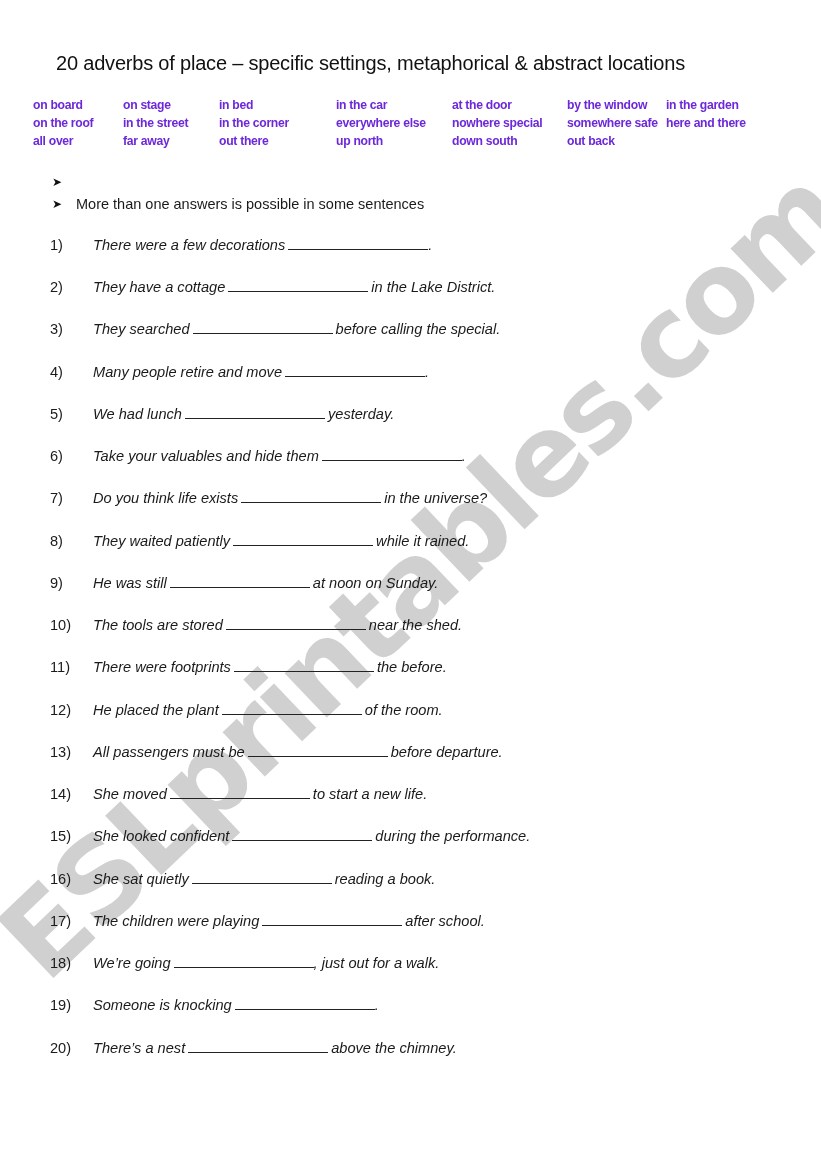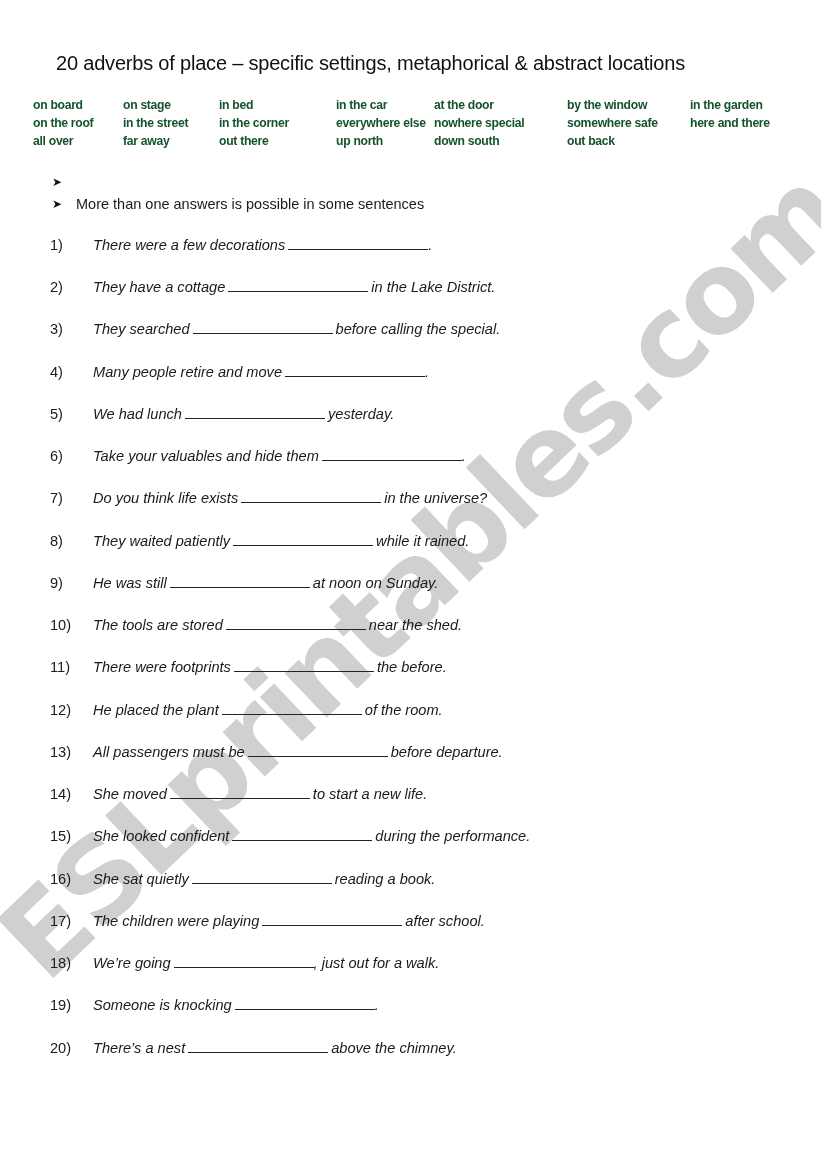--- a/index.html
+++ b/index.html
@@ -2,21 +2,21 @@
 <html><head>
 <meta charset="utf-8">
 <style>
   html, body { margin:0; padding:0; background:#ffffff; }
   body { width:821px; height:1161px; position:relative; overflow:hidden;
          font-family:"Liberation Sans", sans-serif; color:#1a1a1a; }
   .title { position:absolute; top:52px; left:0; width:741px; text-align:center;
            font-size:20px; letter-spacing:-0.2px; color:#111; }
   .bank { position:absolute; top:96px; left:33px; }
   .bank-col { position:absolute; top:0; font-size:12.2px; font-weight:bold;
-              line-height:18px; letter-spacing:-0.3px; color:#14532d; white-space:nowrap; }
+              line-height:18px; letter-spacing:-0.3px; color:#6d28d9; white-space:nowrap; }
   .bank-col span { display:block; }
   .notes { position:absolute; top:171px; left:52px; font-size:14.5px; line-height:22px; }
   .note { display:flex; align-items:center; white-space:nowrap; }
   .arrow { width:24px; font-size:12px; color:#111; }
   .q { position:absolute; left:0; width:821px; font-size:14.6px; white-space:nowrap; }
   .q .num { position:absolute; left:50px; }
   .q .sent { position:absolute; left:93px;font-style:italic; }
   .blank { display:inline-block; width:140px; border-bottom:1px solid #222;
            height:12px; vertical-align:baseline; margin:0 3px; }
   .watermark { position:absolute; left:420px; top:575px; transform:translate(-50%,-50%) rotate(-43.6deg);
@@ -45,31 +45,31 @@
   <div class="bank-col" style="left:186px">
     <span>in bed</span>
     <span>in the corner</span>
     <span>out there</span>
   </div>
   <div class="bank-col" style="left:303px">
     <span>in the car</span>
     <span>everywhere else</span>
     <span>up north</span>
   </div>
-  <div class="bank-col" style="left:401px">
+  <div class="bank-col" style="left:419px">
     <span>at the door</span>
     <span>nowhere special</span>
     <span>down south</span>
   </div>
   <div class="bank-col" style="left:534px">
     <span>by the window</span>
     <span>somewhere safe</span>
     <span>out back</span>
   </div>
-  <div class="bank-col" style="left:657px">
+  <div class="bank-col" style="left:633px">
     <span>in the garden</span>
     <span>here and there</span>
   </div>
 </div>
 
 <div class="notes">
   <div class="note">
     <span class="arrow">➤</span>
   </div>
   <div class="note">

